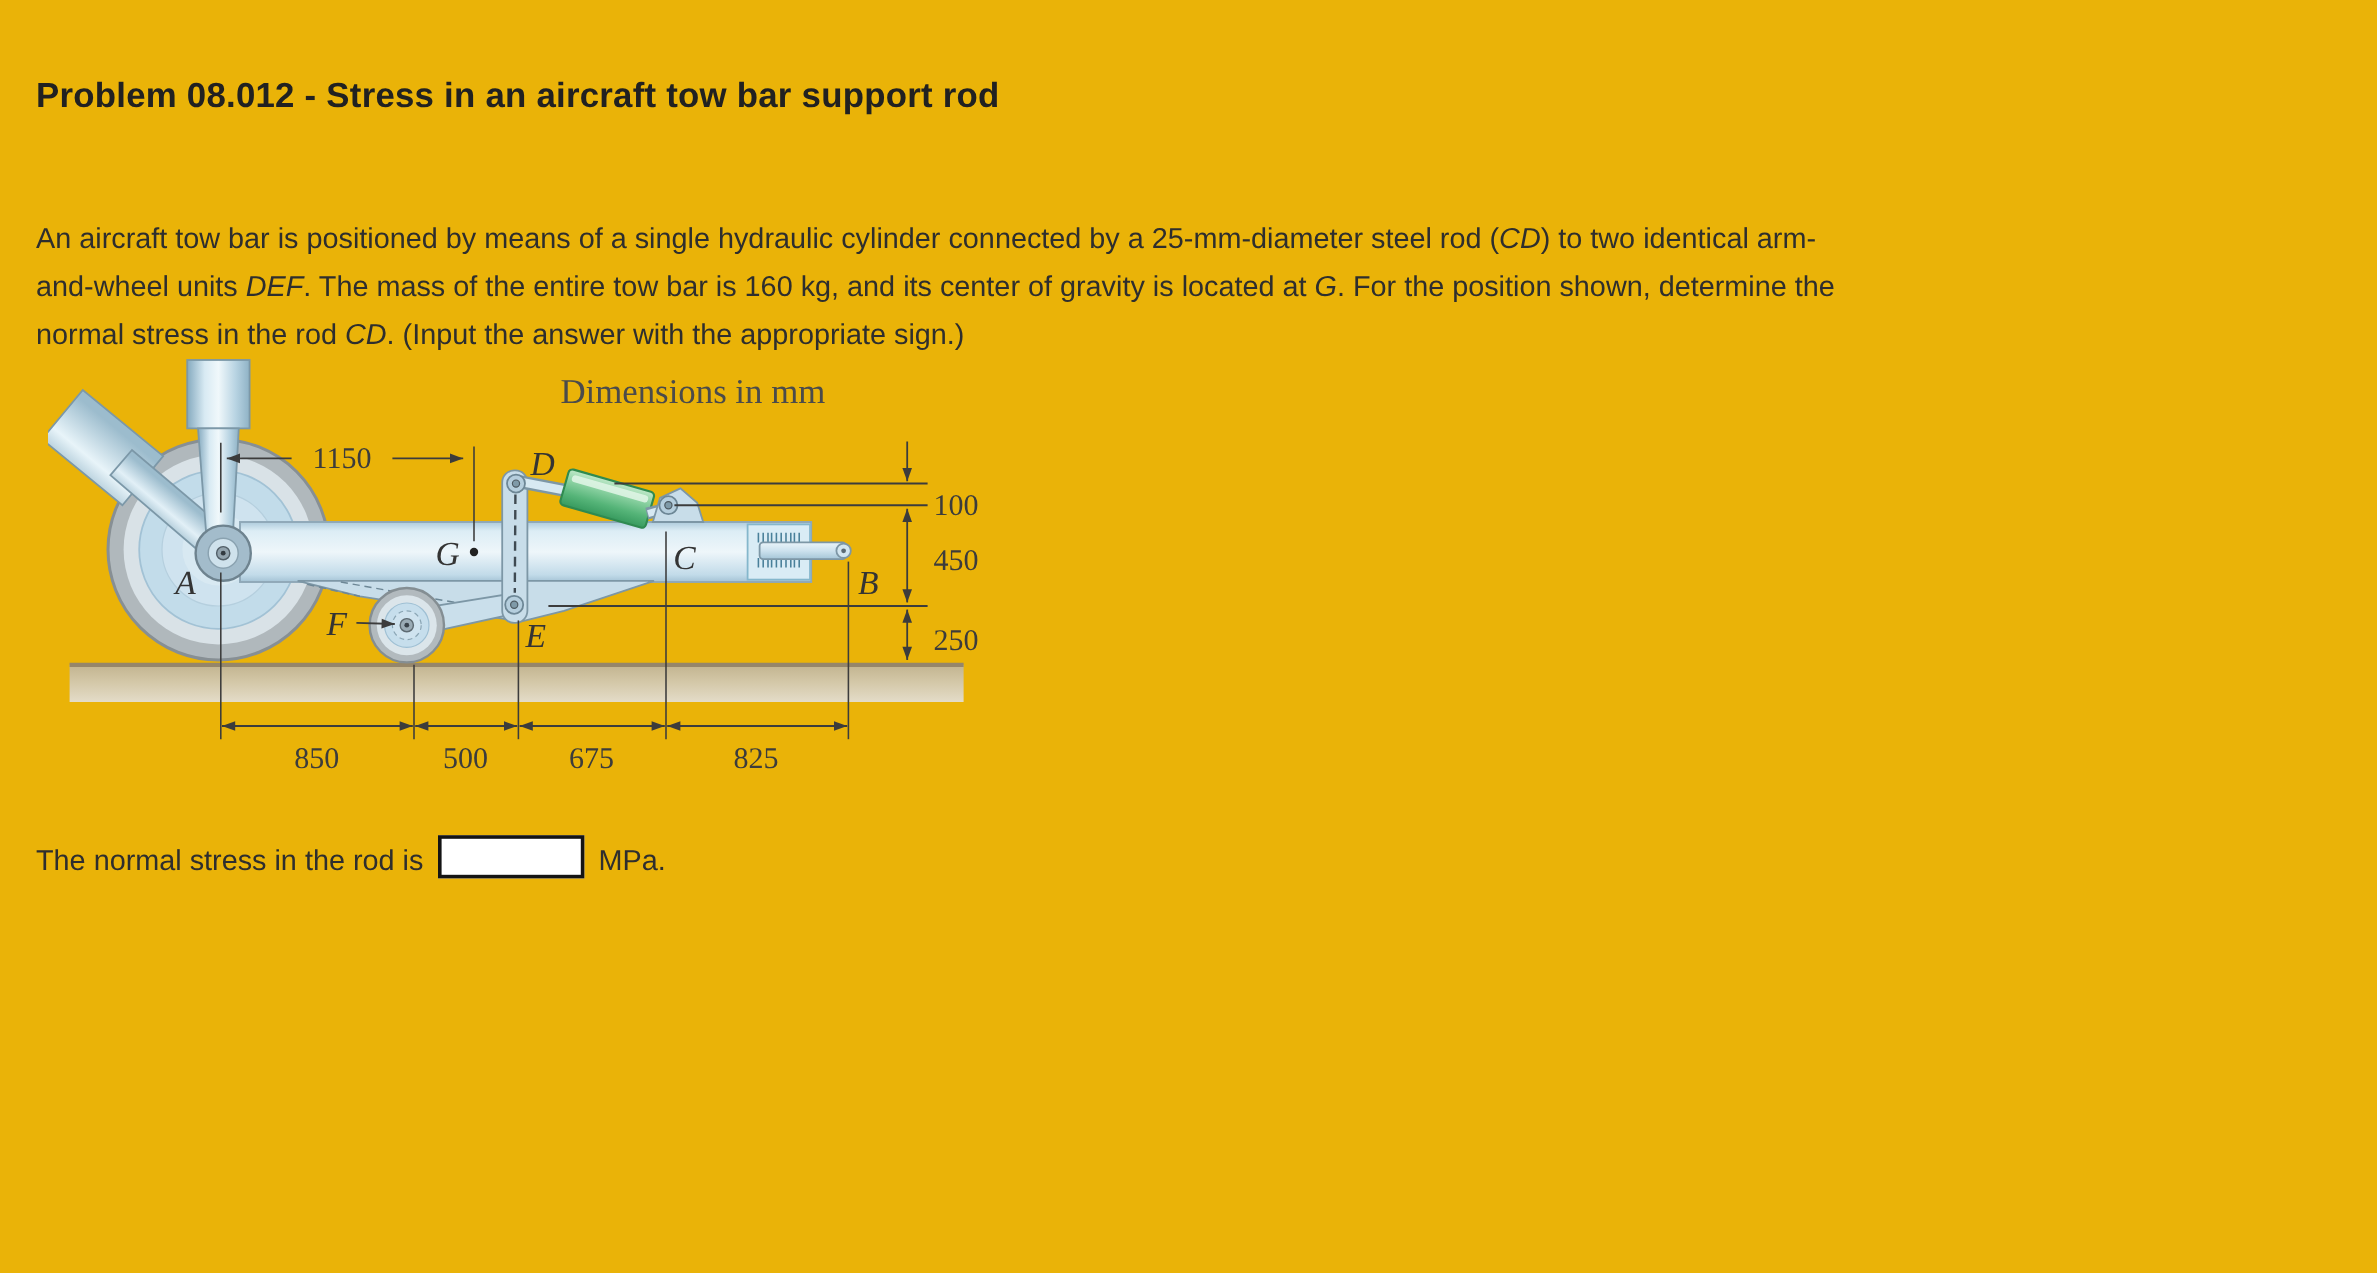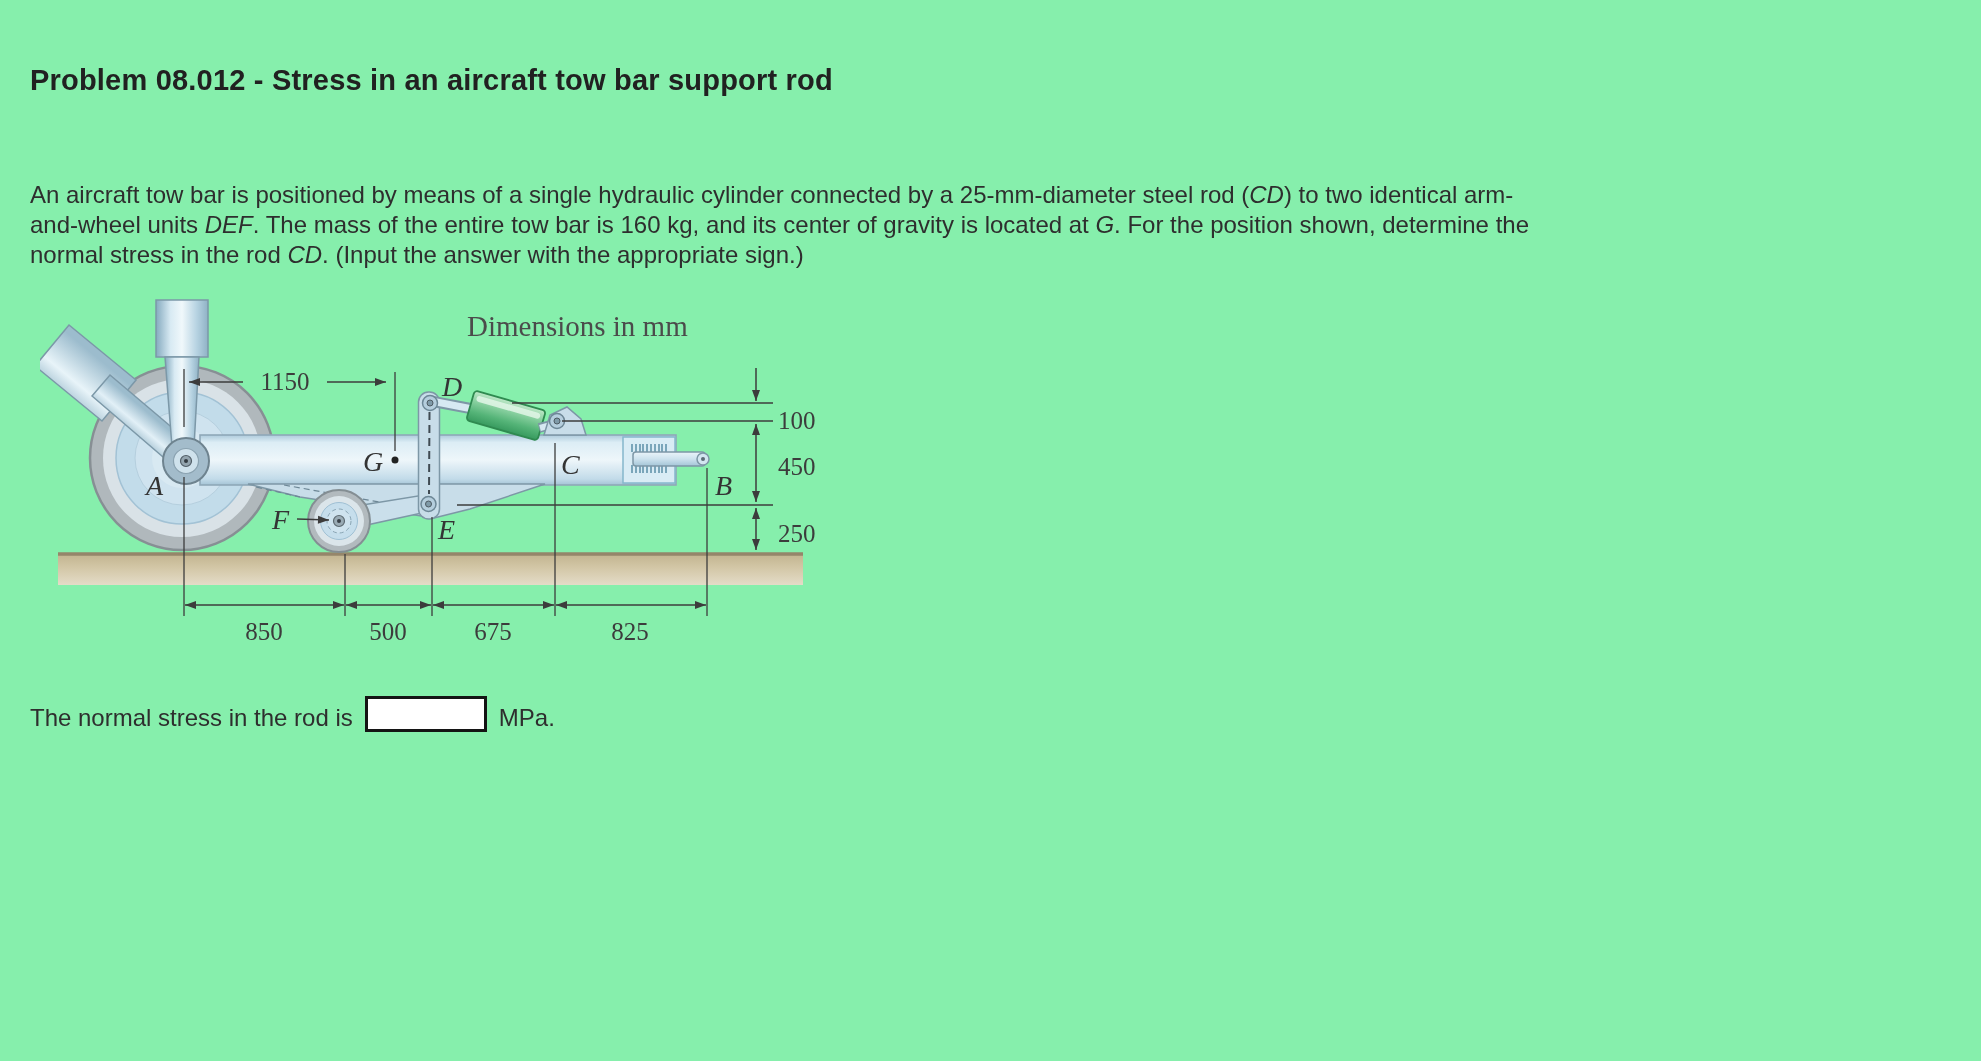--- a/index.html
+++ b/index.html
@@ -1,20 +1,20 @@
 <!DOCTYPE html>
 <html><head>
 <meta charset="utf-8">
 <style>
   html,body{margin:0;padding:0;}
   body{width:1981px;height:1061px;background:#ffffff;overflow:hidden;
        font-family:"Liberation Sans", sans-serif;color:#2e2e2e;}
-  .page{position:relative;width:1981px;height:1061px;background:#86efac;}
+  .page{position:relative;width:1981px;height:1061px;background:#eab308;}
   .title{position:absolute;left:30px;top:64px;font-size:29px;font-weight:700;color:#212121;letter-spacing:.2px;}
-  .problem{position:absolute;left:30px;top:180px;width:1520px;font-size:24px;line-height:30px;color:#2e2e2e;}
+  .problem{position:absolute;left:30px;top:180px;width:1520px;font-size:24px;line-height:40px;color:#2e2e2e;}
   .problem .it{font-style:italic;}
   .figure-wrap{position:absolute;left:40px;top:288px;width:805px;height:365px;}
   .answer-row{position:absolute;left:30px;top:692px;height:40px;display:flex;align-items:flex-end;font-size:24px;color:#2e2e2e;}
   .answer-box{width:104px;height:30px;border:3px solid #141414;background:#fff;margin:0 12px;
               font-size:22px;padding:0 6px;font-family:"Liberation Sans",sans-serif;outline:none;border-radius:0;}
   svg text{font-family:"Liberation Serif","DejaVu Serif",serif;}
   .dimnum{font-size:25px;fill:#3c3c3c;}
   .ptlabel{font-size:28px;font-style:italic;fill:#343434;}
   .caption{font-size:29px;fill:#4b4b4b;}
 </style>

